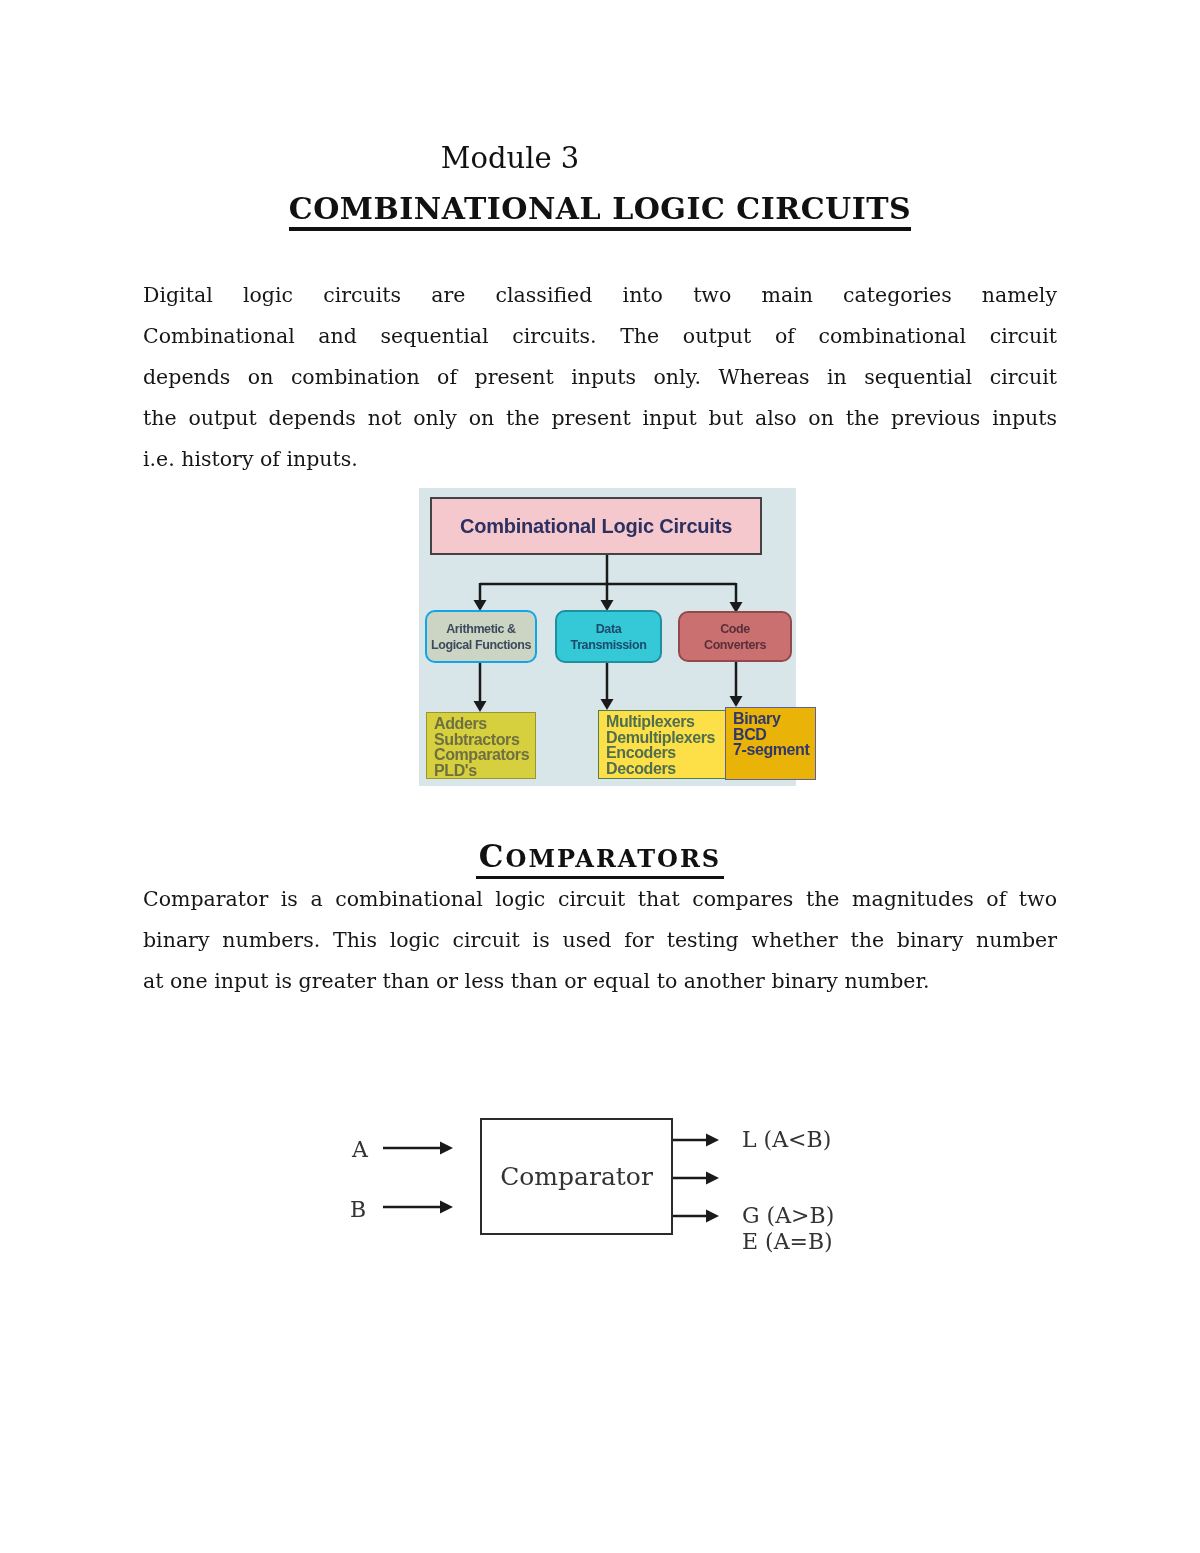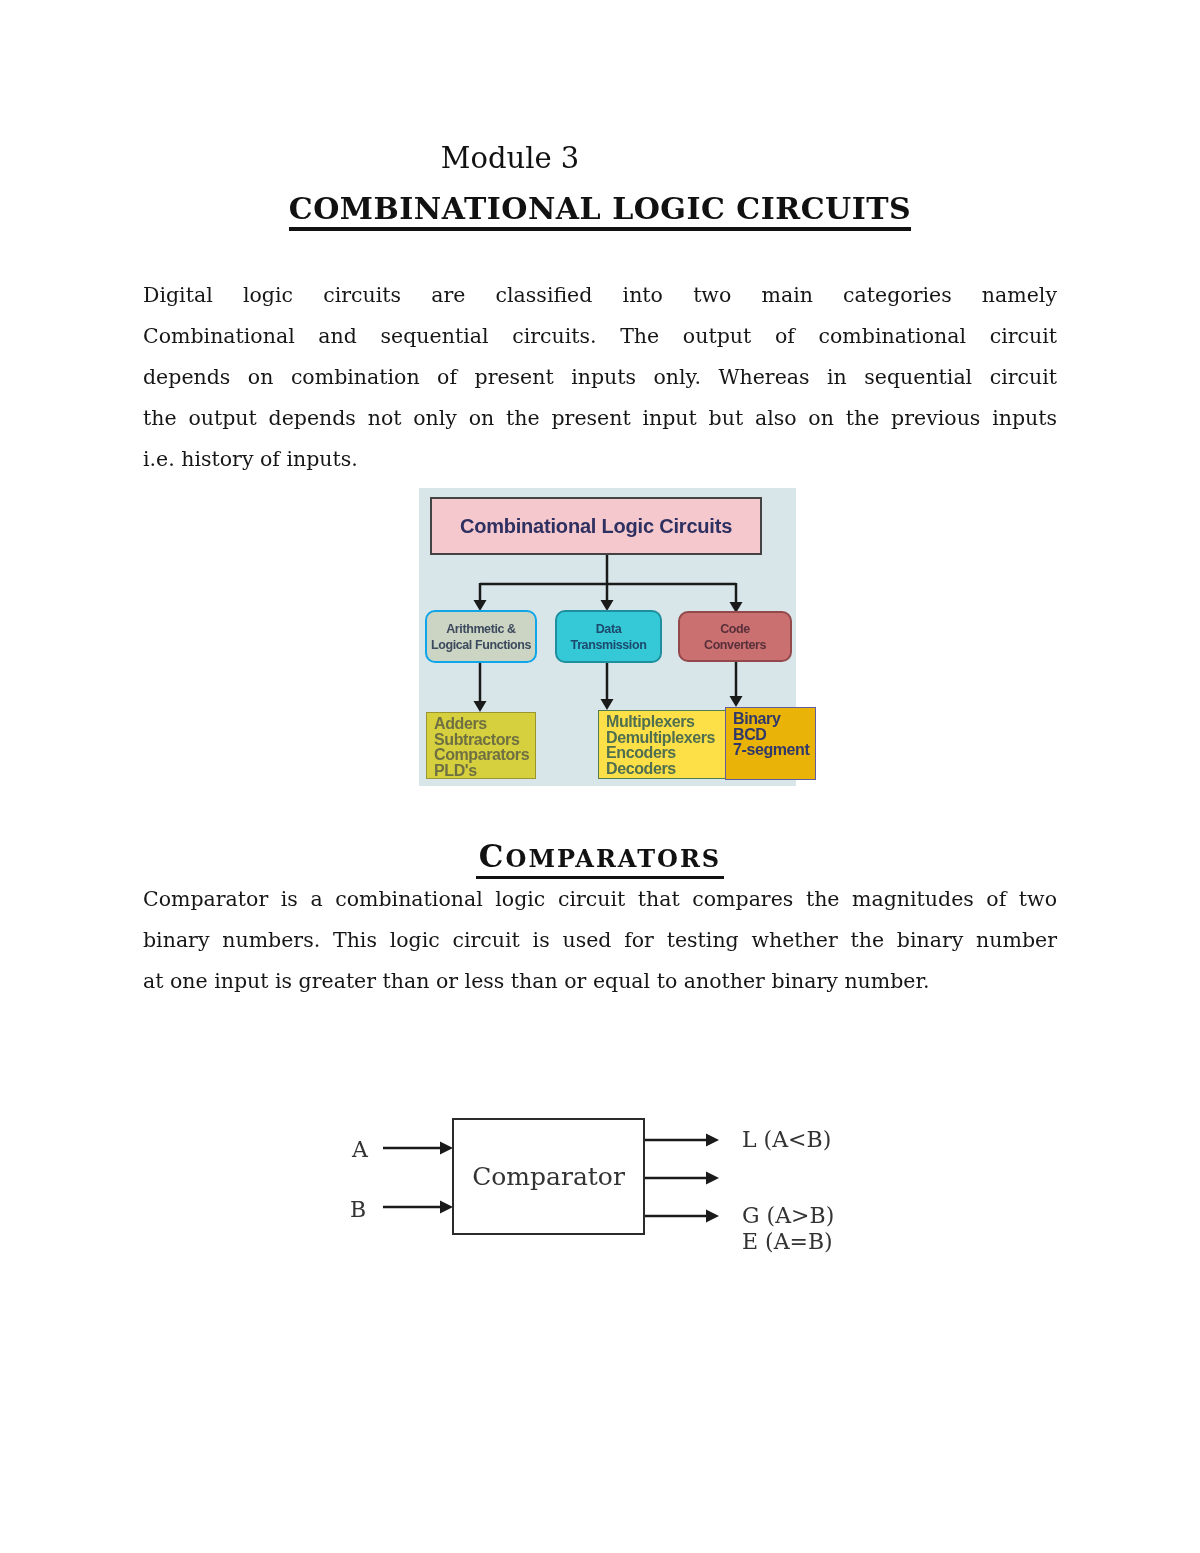--- a/index.html
+++ b/index.html
@@ -67,21 +67,21 @@
   .comp-heading span {
     display: inline-block;
     font-size: 24px; font-weight: 700; letter-spacing: 2px; color: #111;
     border-bottom: 3.5px solid #111; padding: 0 3px 2px 3px;
   }
   .comp-heading span::first-letter { font-size: 31px; }
 
   
   .cmp-svg { position: absolute; left: 330px; top: 1100px; }
   .cmp-box {
-    position: absolute; left: 452px; top: 1118px; width: 193px; height: 117px;
+    position: absolute; left: 480px; top: 1118px; width: 193px; height: 117px;
     background: #ffffff; border: 2px solid #2b2b2b;
     display: flex; align-items: center; justify-content: center;
     font-size: 25px; color: #333;
   }
   .cmp-label { position: absolute; font-size: 22px; color: #333; height: 28px; line-height: 28px; }
   .lbl-a { left: 352px; top: 1136px; }
   .lbl-b { left: 350px; top: 1196px; }
   .lbl-l { left: 742px; top: 1126px; }
   .lbl-e { left: 742px; top: 1228px; }
   .lbl-g { left: 742px; top: 1202px; }

